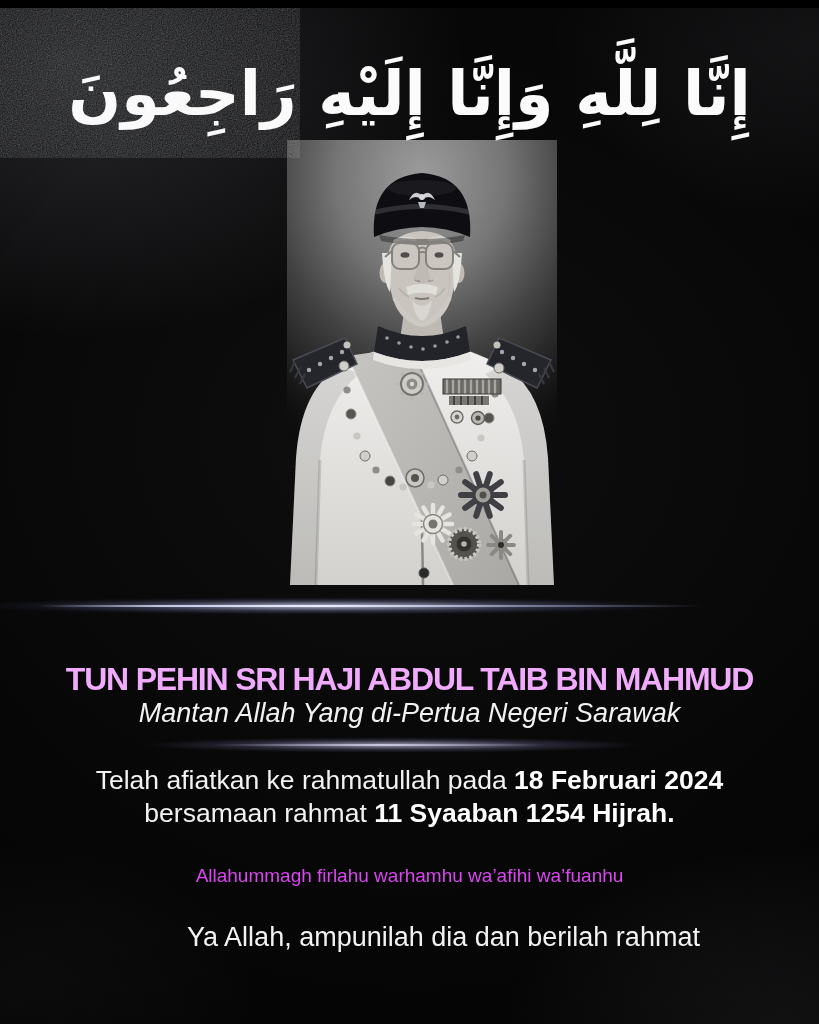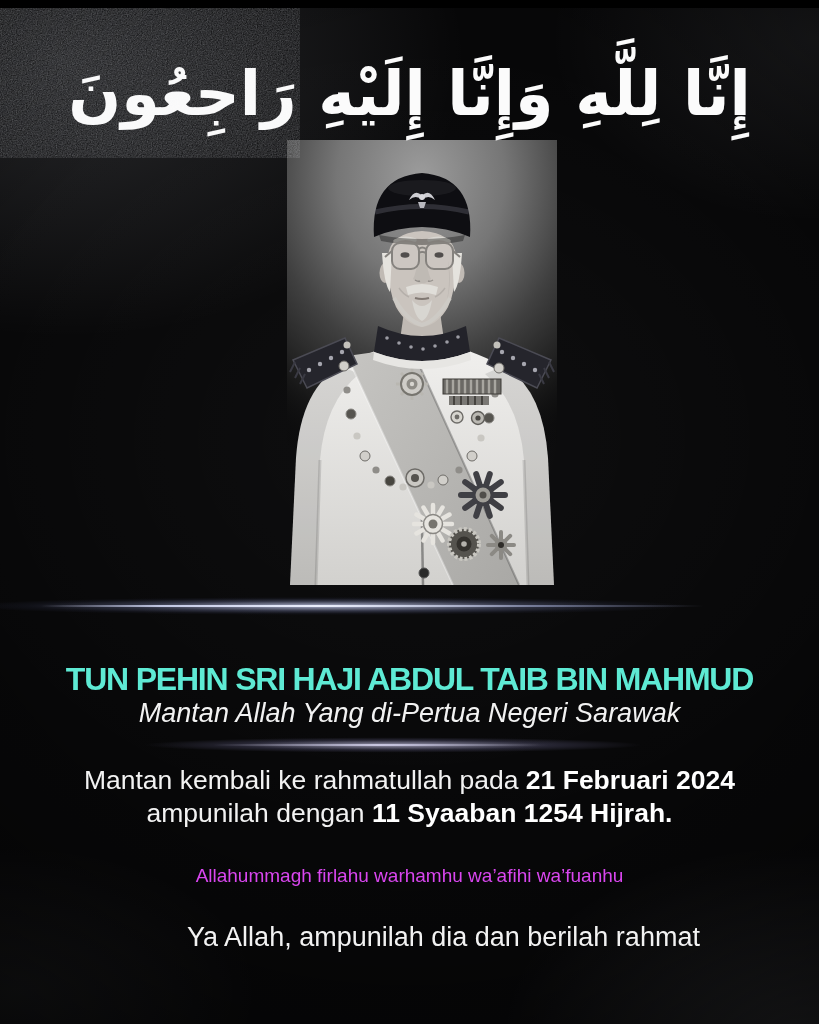--- a/index.html
+++ b/index.html
@@ -45,21 +45,21 @@
     position:absolute;left:287px;top:132px;width:270px;height:445px;
     overflow:hidden;z-index:2;
   }
   .portrait svg{display:block;width:100%;height:100%;}
   .txt{position:absolute;left:0;width:100%;text-align:center;z-index:5;}
   .calligraphy{
     top:34px;font-family:"DejaVu Sans",sans-serif;direction:rtl;
     font-size:62px;font-weight:bold;line-height:104px;color:#fbfbfb;
   }
   .title{top:619px;font-size:34px;font-weight:bold;font-style:italic;color:#fdfdfd;}
-  .name{top:653px;font-size:32px;font-weight:bold;letter-spacing:-1.2px;white-space:nowrap;color:#5eead4;}
+  .name{top:653px;font-size:32px;font-weight:bold;letter-spacing:-1.2px;white-space:nowrap;color:#f0abfc;}
   .subtitle{top:690px;font-size:27px;font-style:italic;color:#f2f2f2;}
   .announcement{top:756px;font-size:26.5px;line-height:33px;color:#f2f2f2;}
   .announcement .bold{font-weight:bold;color:#fff;}
   .dua{top:857px;font-size:19px;color:#d946ef;}
   .translation{top:913px;font-size:27px;line-height:33px;color:#f2f2f2;padding-left:34px;}
   .grain{z-index:9;opacity:.42;}
 </style>
 </head>
 <body>
 
@@ -249,22 +249,22 @@
   <div class="layer vignette"></div>
   <div class="streak streak-a"></div>
   <div class="streak streak-b"></div>
 
   <div class="txt calligraphy">إِنَّا لِلَّهِ وَإِنَّا إِلَيْهِ رَاجِعُونَ</div>
 
   <div class="txt name">TUN PEHIN SRI HAJI ABDUL TAIB BIN MAHMUD</div>
   <div class="txt subtitle">Mantan Allah Yang di-Pertua Negeri Sarawak</div>
 
   <div class="txt announcement">
-    <div><span>Mantan kembali ke rahmatullah pada </span><span class="bold">21 Februari 2024</span></div>
-    <div><span>ampunilah dengan </span><span class="bold">11 Syaaban 1254 Hijrah.</span></div>
+    <div><span>Telah afiatkan ke rahmatullah pada </span><span class="bold">18 Februari 2024</span></div>
+    <div><span>bersamaan rahmat </span><span class="bold">11 Syaaban 1254 Hijrah.</span></div>
   </div>
 
   <div class="txt dua">Allahummagh firlahu warhamhu wa’afihi wa’fuanhu</div>
 
   <div class="txt translation">
     <div>Ya Allah, ampunilah dia dan berilah rahmat</div>
   </div>
 
   <svg class="layer grain" xmlns="http://www.w3.org/2000/svg">
     <filter id="grainF" x="0" y="0" width="100%" height="100%">

